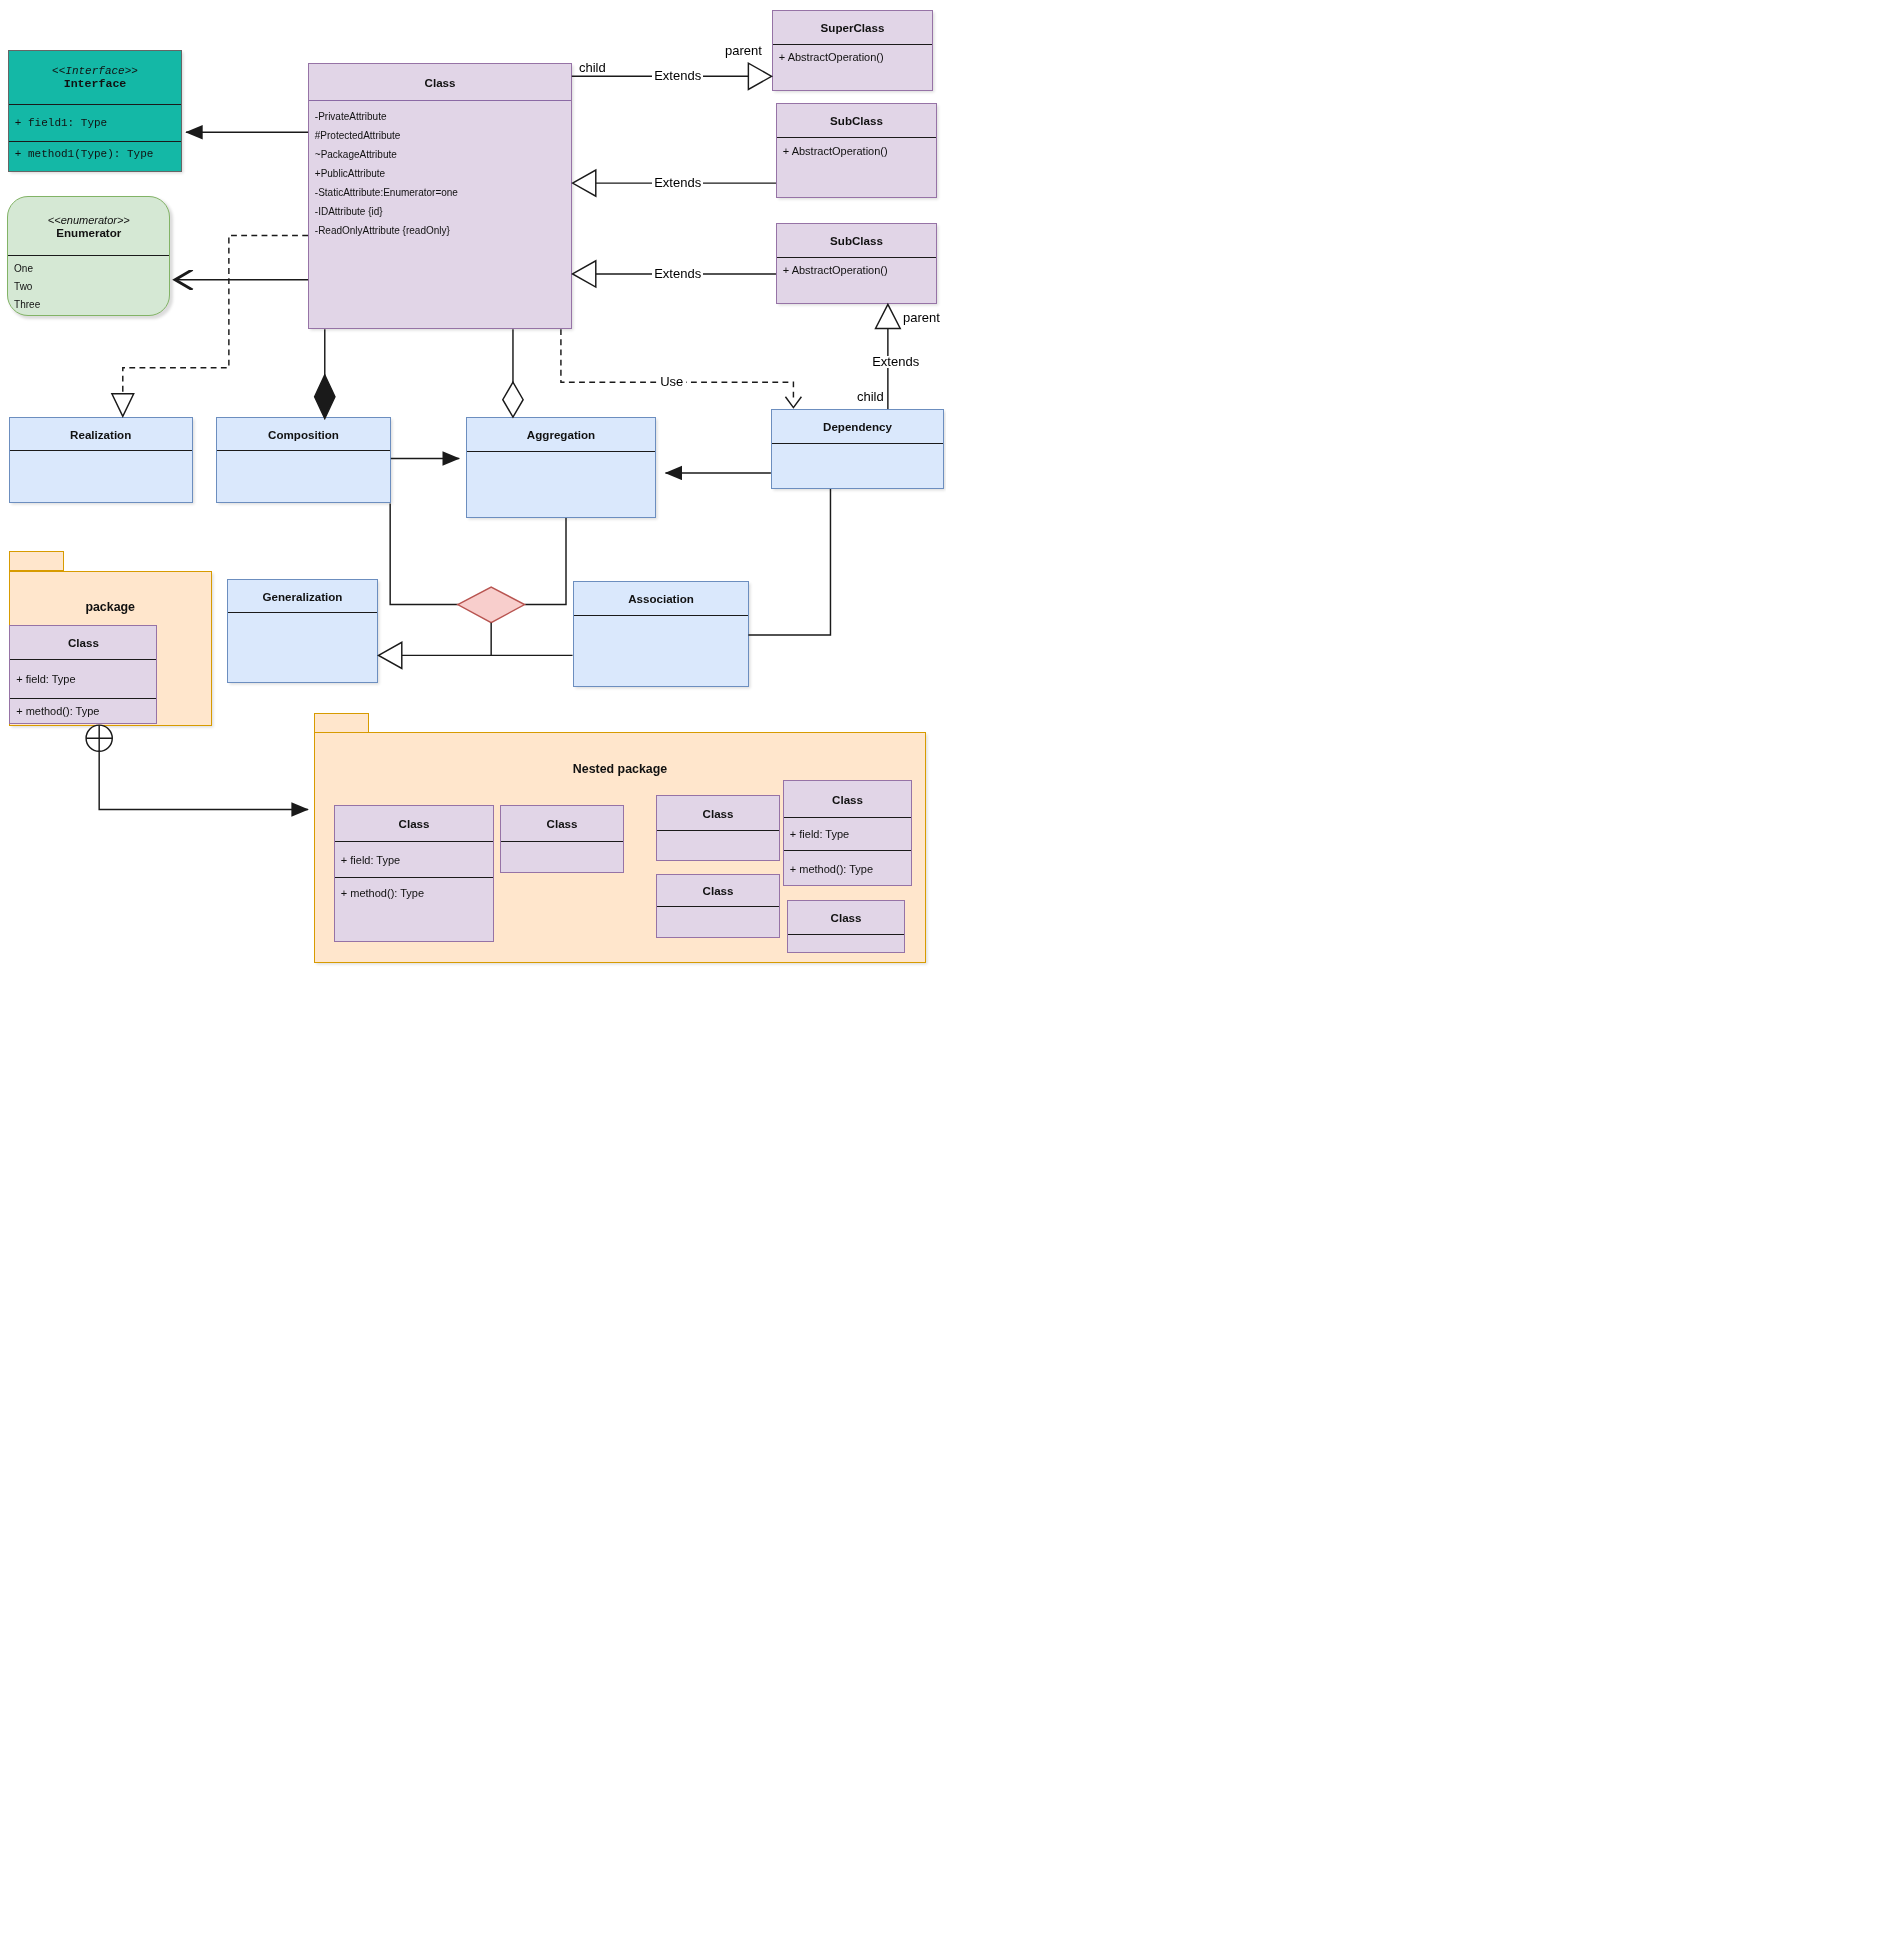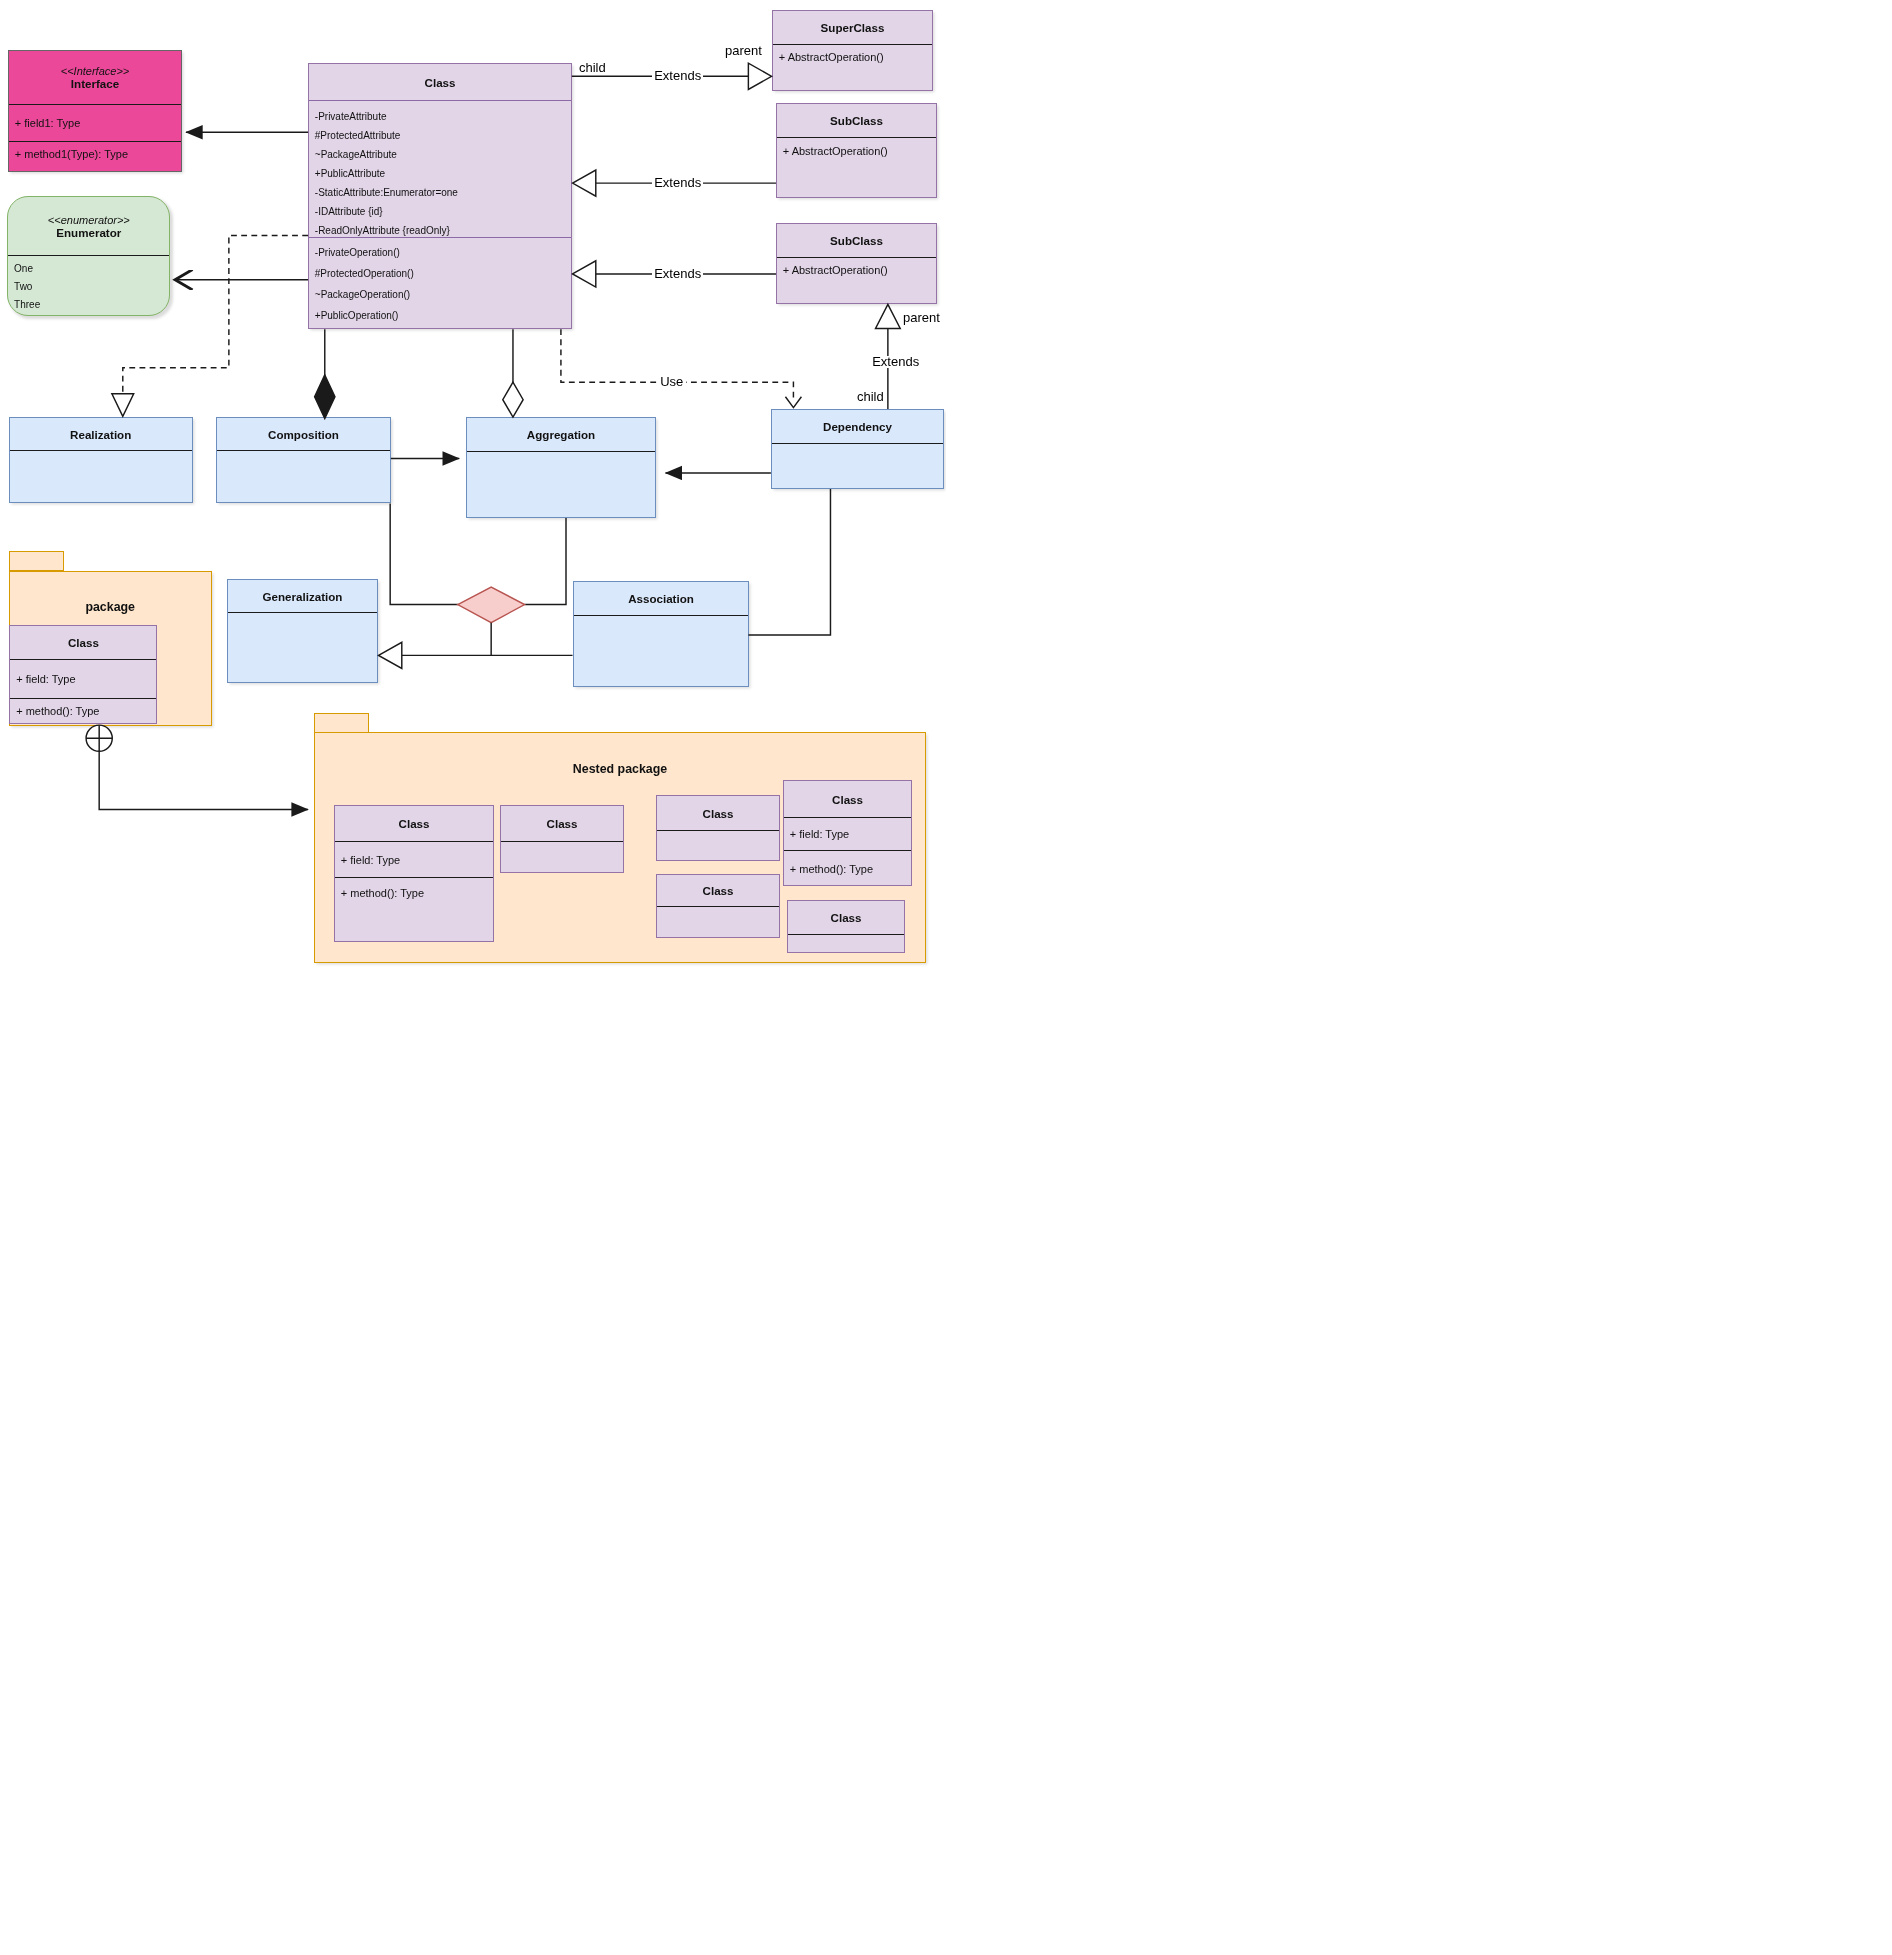--- a/index.html
+++ b/index.html
@@ -3,21 +3,21 @@
 <meta charset="utf-8">
 <style>
   html,body{margin:0;padding:0;background:#fff;}
   #canvas{position:relative;width:946px;height:978px;background:#fff;overflow:hidden;
           font-family:"Liberation Sans",sans-serif;color:#111;}
   .box{position:absolute;box-sizing:border-box;border:1.3px solid #666;background:#f5f5f5;
        box-shadow:2.2px 2.2px 2.9px rgba(0,0,0,.14);}
   .purple{background:#e1d5e7;border-color:#9673a6;}
   .blue{background:#dae8fc;border-color:#6c8ebf;}
   .green{background:#d5e8d4;border-color:#82b366;border-radius:21px;}
-  .gray{background:#ec4899;border-color:#666;}
+  .gray{background:#14b8a6;border-color:#666;font-family:Liberation Mono, monospace;}
   .orange{background:#ffe6cc;border-color:#d79b00;}
   .cmp{box-sizing:border-box;overflow:hidden;}
   .cmp + .cmp{border-top:1.5px solid #1a1a1a;}
   .purple-div .cmp + .cmp{border-top:1.3px solid #8b6aa5;}
   .hdr{display:flex;flex-direction:column;justify-content:center;align-items:center;text-align:center;}
   .title{font-weight:bold;font-size:11.6px;}
   .stereo{font-style:italic;font-size:11px;}
   .rows{padding:3.6px 5.8px;font-size:10px;line-height:19px;}
   .rowc{display:flex;align-items:center;padding:0 5.8px;font-size:11px;}
   .pkg-title{font-weight:bold;font-size:12.4px;text-align:center;}
@@ -57,26 +57,20 @@
     </div>
     <div class="cmp rows" style="height:137px;line-height:19px;padding-top:5.8px;">
       <div>-PrivateAttribute</div>
       <div>#ProtectedAttribute</div>
       <div>~PackageAttribute</div>
       <div>+PublicAttribute</div>
       <div>-StaticAttribute:Enumerator=one</div>
       <div>-IDAttribute {id}</div>
       <div>-ReadOnlyAttribute {readOnly}</div>
     </div>
-    <div class="cmp rows" style="height:94px;line-height:21px;padding-top:4.4px;">
-      <div>-PrivateOperation()</div>
-      <div>#ProtectedOperation()</div>
-      <div>~PackageOperation()</div>
-      <div>+PublicOperation()</div>
-    </div>
   </div>
 
   <div class="box purple" style="left:772px;top:10.2px;width:161px;height:81px;">
     <div class="cmp hdr" style="height:33px;">
       <div class="title">SuperClass</div>
     </div>
     <div class="cmp rowc" style="height:48px;align-items:flex-start;padding-top:5.8px;">+ AbstractOperation()</div>
   </div>
 
   <div class="box purple" style="left:776px;top:103px;width:161px;height:95px;">

